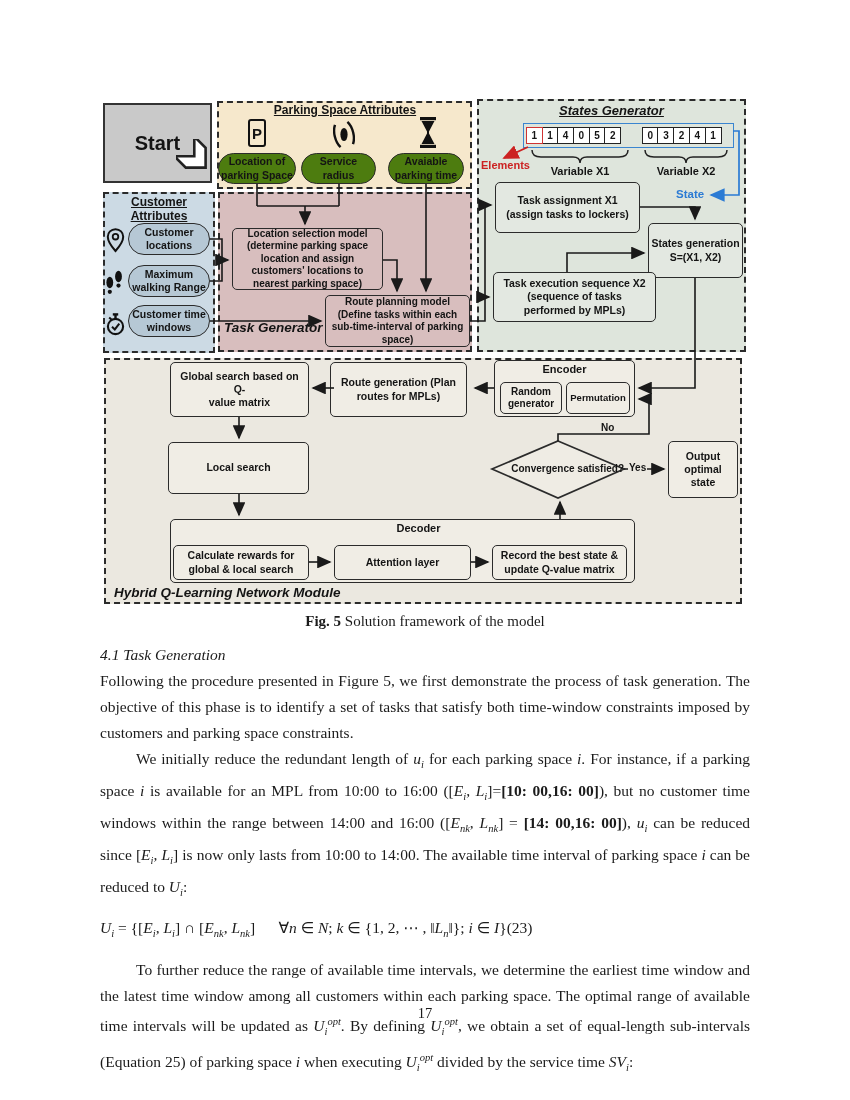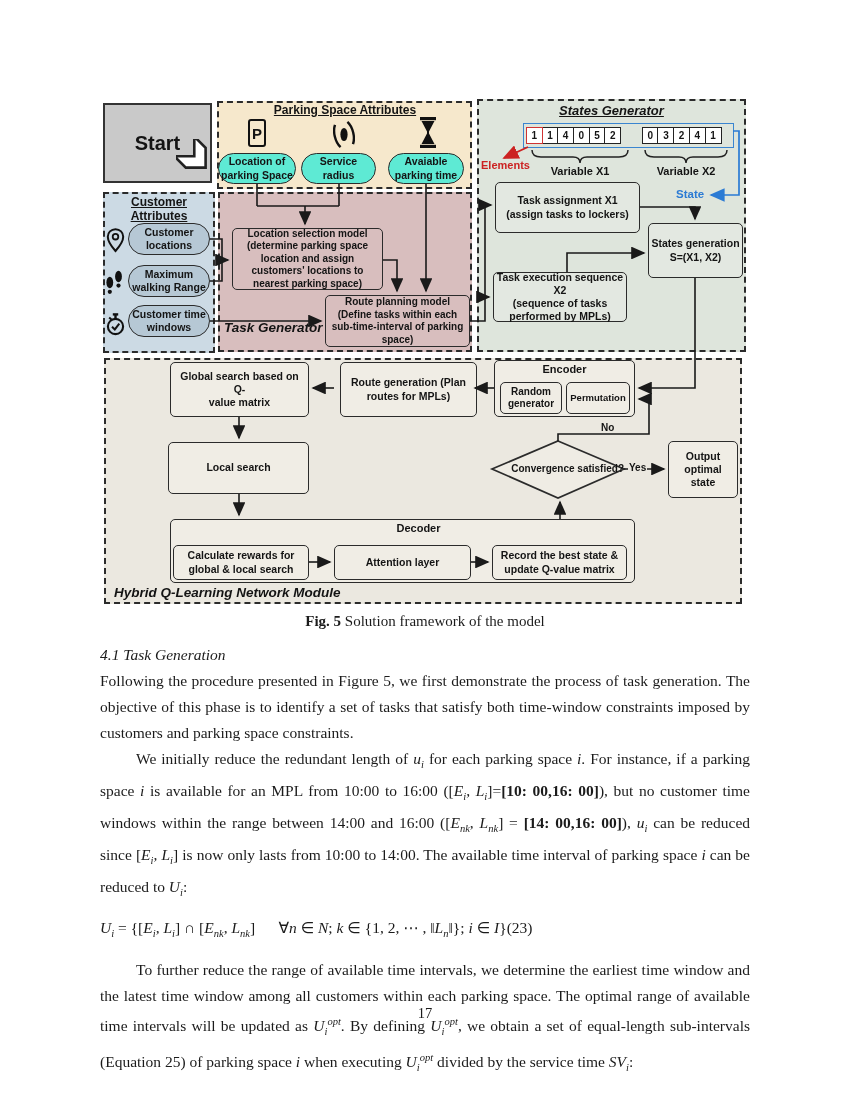--- a/index.html
+++ b/index.html
@@ -9,21 +9,21 @@
   .fig{position:absolute;left:100px;top:97px;width:648px;height:507px;
        font-family:"Liberation Sans",sans-serif;color:#141414;}
   .region{position:absolute;border:2px dashed #2b2b2b;box-sizing:border-box;}
   .rtitle{position:absolute;font-weight:bold;font-size:12px;text-align:center;white-space:pre-line;z-index:2;text-decoration:underline;}
   .box{position:absolute;background:#f0ede5;border:1.5px solid #2b2b2b;border-radius:5px;
        display:flex;align-items:center;justify-content:center;text-align:center;
        font-weight:bold;font-size:10.5px;line-height:1.25;white-space:pre-line;
        padding:2px;box-sizing:border-box;z-index:2;}
   .green{background:#e3e8e1;}
   .pink{background:#d8bebe;}
-  .pill{border-radius:16px;background:#5eead4;}
+  .pill{border-radius:16px;background:#4d7c0f;}
   .bluepill{border-radius:16px;background:#b6c8d5;}
   .startbox{position:absolute;left:3px;top:6px;width:109px;height:80px;background:#c9c9c9;
        border:2.2px solid #333;display:flex;align-items:center;justify-content:center;
        font-weight:bold;font-size:20px;z-index:2;box-sizing:border-box;}
   .overlay{position:absolute;left:0;top:0;z-index:5;pointer-events:none;}
   .toplabel{position:absolute;z-index:6;font-weight:bold;}
   .bluebox{position:absolute;border:1.6px solid #3a85d0;box-sizing:border-box;z-index:2;}
   .cells{position:absolute;display:flex;z-index:3;}
   .cell{width:17px;height:17px;border:1.3px solid #222;margin-left:-1.3px;background:#fff;
         display:flex;align-items:center;justify-content:center;font-weight:bold;font-size:10px;box-sizing:border-box;}
@@ -134,27 +134,27 @@
       <span class="cell">1</span>
     </div>
     <div class="toplabel" style="left:381px;top:62px;color:#cc2222;font-size:11px;">Elements</div>
     <div class="toplabel" style="left:430px;top:68px;width:100px;text-align:center;font-size:11px;">Variable X1</div>
     <div class="toplabel" style="left:536px;top:68px;width:100px;text-align:center;font-size:11px;">Variable X2</div>
     <div class="toplabel" style="left:576px;top:91px;color:#2b7bd4;font-size:11.5px;">State</div>
     <div class="box green" style="left:395px;top:85px;width:145px;height:51px;"><span>Task assignment X1
 (assign tasks to lockers)</span></div>
     <div class="box green" style="left:548px;top:126px;width:95px;height:55px;"><span>States generation
 S=(X1, X2)</span></div>
-    <div class="box green" style="left:393px;top:175px;width:134px;height:50px;"><span>Task execution sequence X2
+    <div class="box green" style="left:393px;top:175px;width:163px;height:50px;"><span>Task execution sequence X2
 (sequence of tasks
 performed by MPLs)</span></div>
 
     <div class="box" style="left:70px;top:265px;width:139px;height:55px;"><span>Global search based on Q-
 value matrix</span></div>
-    <div class="box" style="left:240px;top:265px;width:137px;height:55px;"><span>Route generation (Plan
+    <div class="box" style="left:230px;top:265px;width:137px;height:55px;"><span>Route generation (Plan
 routes for MPLs)</span></div>
     <div class="box" style="left:394px;top:263px;width:141px;height:57px;align-items:flex-start;"><span style="font-size:11px;">Encoder</span></div>
     <div class="box" style="left:400px;top:285px;width:62px;height:32px;font-size:10px;"><span>Random
 generator</span></div>
     <div class="box" style="left:466px;top:285px;width:64px;height:32px;font-size:9.5px;"><span>Permutation</span></div>
     <div class="box" style="left:68px;top:345px;width:141px;height:52px;"><span>Local search</span></div>
     <div class="box" style="left:568px;top:344px;width:70px;height:57px;"><span>Output
 optimal state</span></div>
     <div class="box" style="left:70px;top:422px;width:465px;height:64px;align-items:flex-start;"><span style="font-size:11px;margin-left:32px;">Decoder</span></div>
     <div class="box" style="left:73px;top:448px;width:136px;height:35px;"><span>Calculate rewards for

